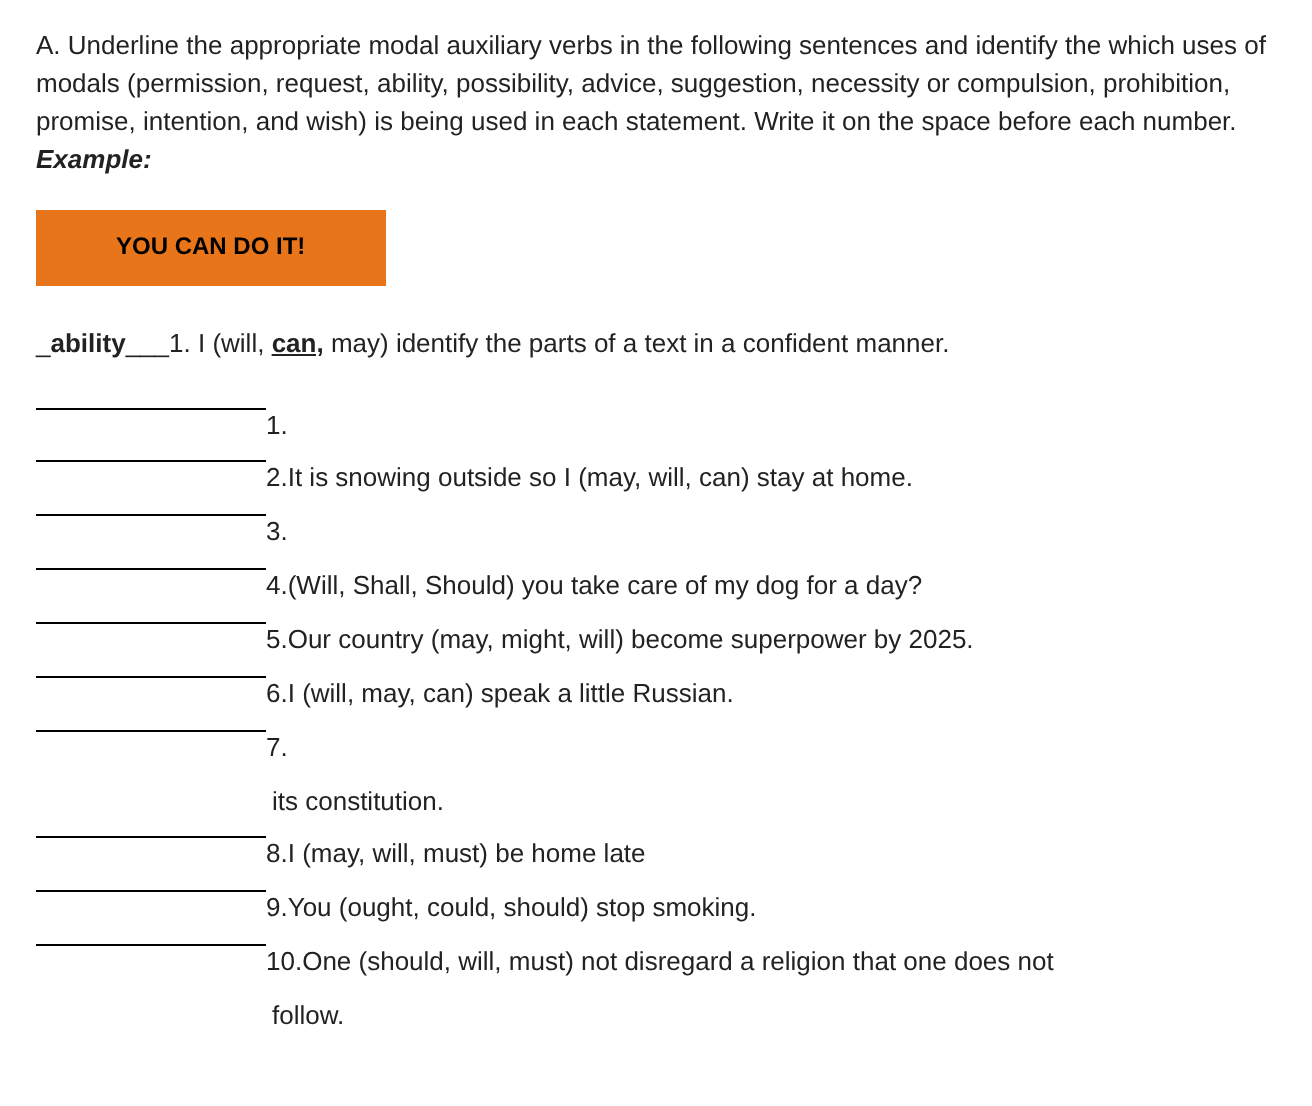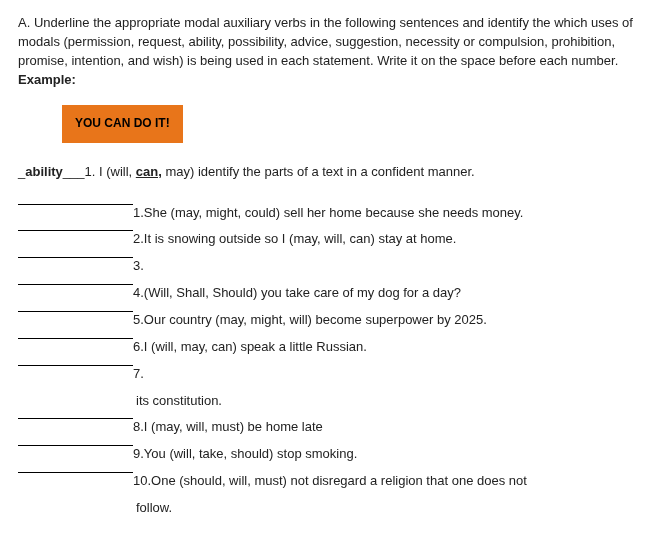--- a/index.html
+++ b/index.html
@@ -14,30 +14,30 @@
       background: #fff;
       padding: 14px 18px;
       width: 656px;
       line-height: 1.45;
     }
     .instructions {
     }
     .example-label {
       font-weight: bold;
       margin-bottom: 16px;
+      font-style: italic;
     }
     .example-box {
       background: #E8751A;
       color: #000;
       font-weight: bold;
-      padding: 10px 13px;
+      padding: 10px 40px;
       display: inline-block;
       margin-bottom: 20px;
       font-size: 12px;
-      margin-left: 44px;
     }
     .example-row {
       margin-bottom: 22px;
     }
     .example-answer {
       font-weight: bold;
     }
     .example-modal {
       font-weight: bold;
       text-decoration: underline;
@@ -78,21 +78,20 @@
 <div class="example-box">YOU CAN DO IT!</div>
 
 <div class="example-row">
   <span>_</span><span class="example-answer">ability</span><span>___</span><span>1.</span><span> I (will, </span><span class="example-modal">can,</span><span> may) identify the parts of a text in a confident manner.</span>
 </div>
 
 <div id="items-container">
     <div class="item">
       <span class="blank"></span>
       <span class="item-number">1.</span>
-      <span class="item-text"> She (may, might, could) sell her home because she needs money.</span>
     </div>
     <div class="item">
       <span class="blank"></span>
       <span class="item-number">2.</span>
       <span class="item-text"> It is snowing outside so I (may, will, can) stay at home.</span>
     </div>
     <div class="item">
       <span class="blank"></span>
       <span class="item-number">3.</span>
     </div>
@@ -117,21 +116,21 @@
     </div>
     <div class="continuation">its constitution.</div>
     <div class="item">
       <span class="blank"></span>
       <span class="item-number">8.</span>
       <span class="item-text"> I (may, will, must) be home late</span>
     </div>
     <div class="item">
       <span class="blank"></span>
       <span class="item-number">9.</span>
-      <span class="item-text"> You (will, take, should) stop smoking.</span>
+      <span class="item-text"> You (ought, could, should) stop smoking.</span>
     </div>
     <div class="item">
       <span class="blank"></span>
       <span class="item-number">10.</span>
       <span class="item-text"> One (should, will, must) not disregard a religion that one does not</span>
     </div>
     <div class="continuation">follow.</div>
   </div>
 
 

